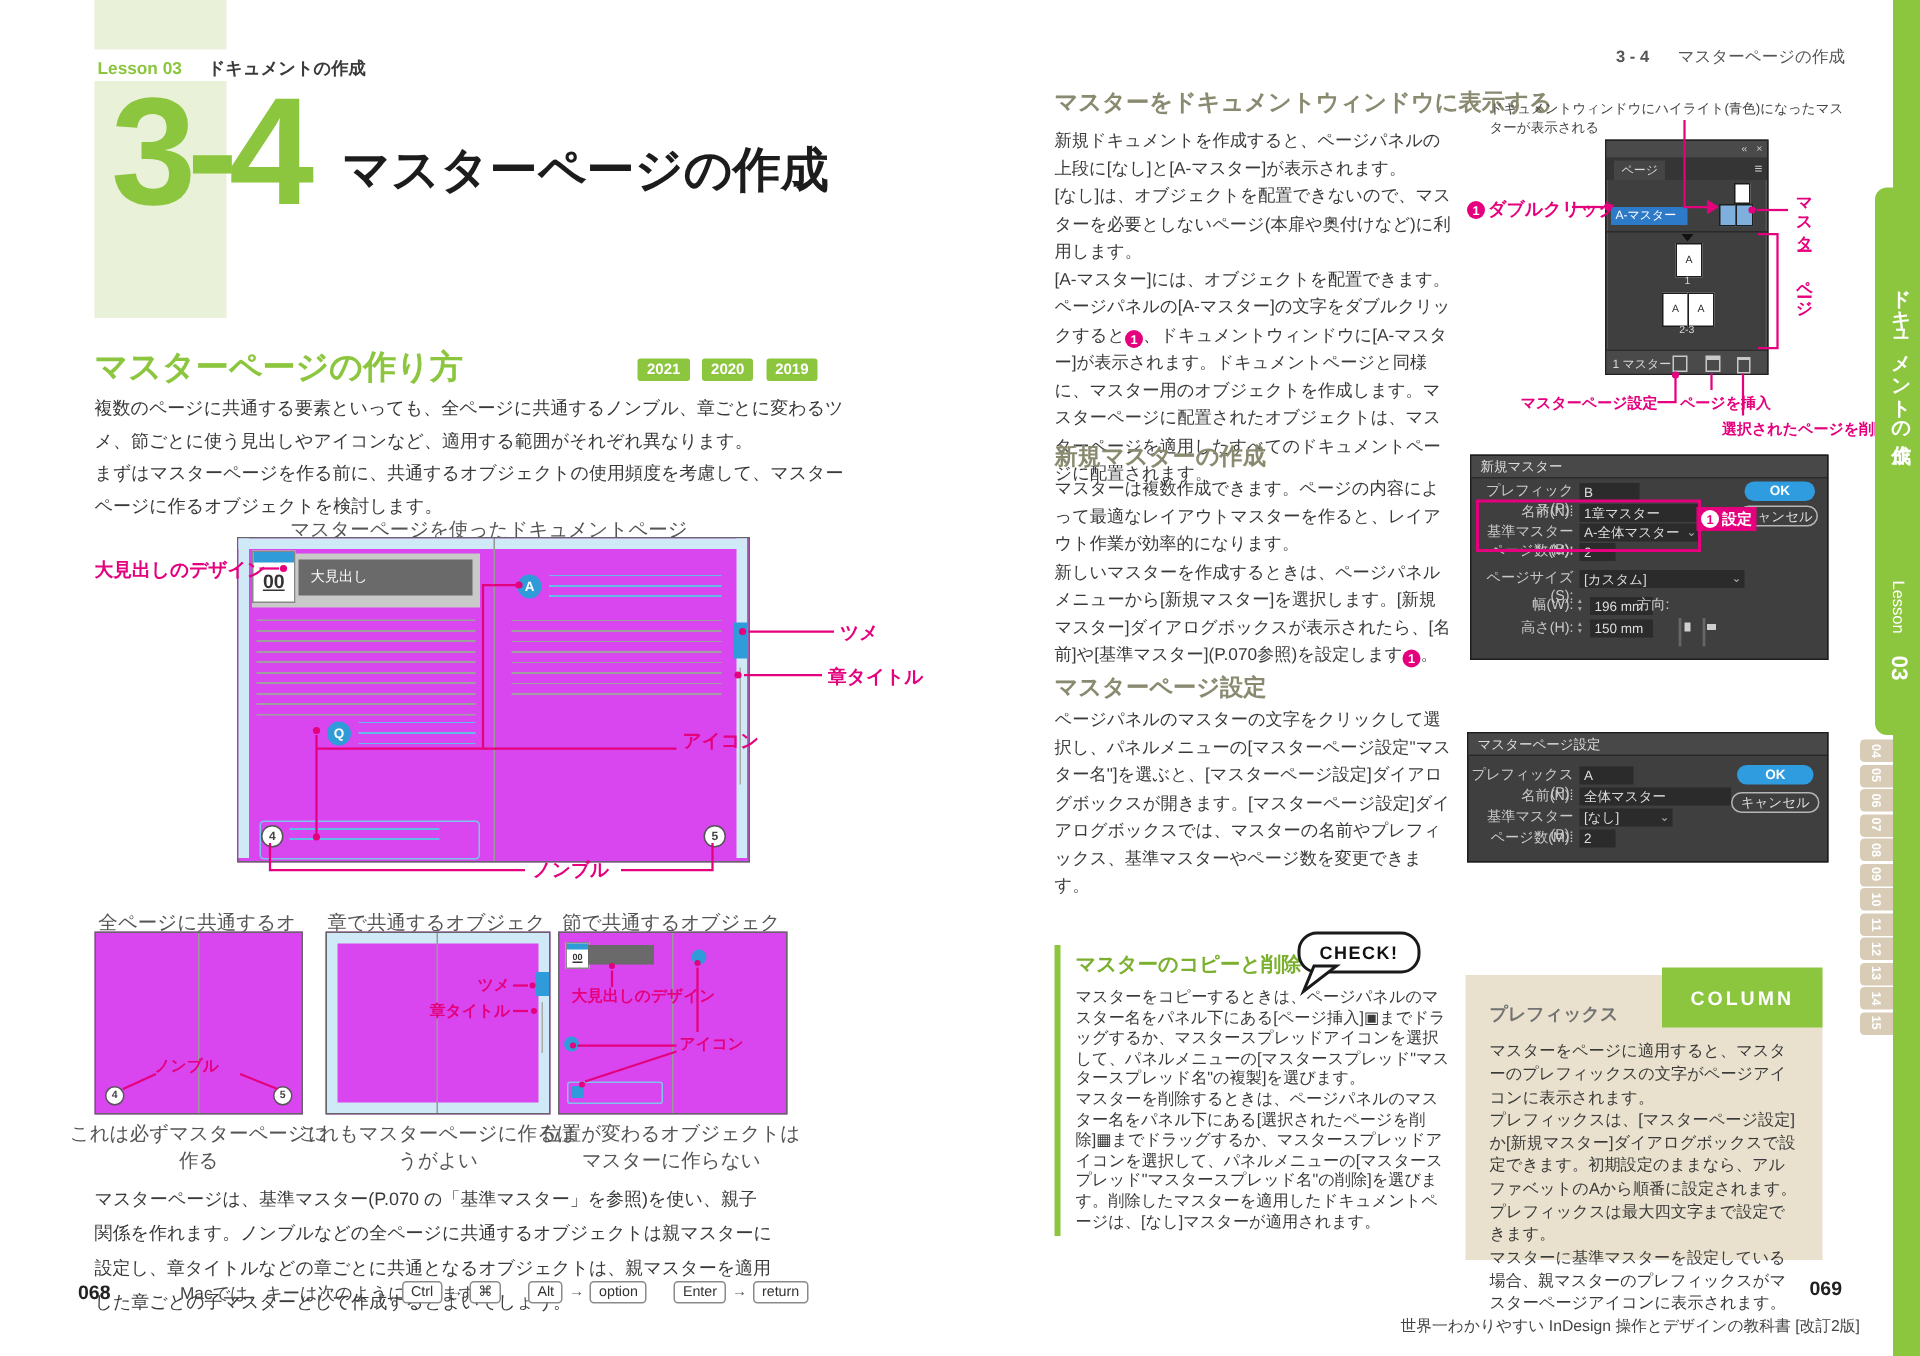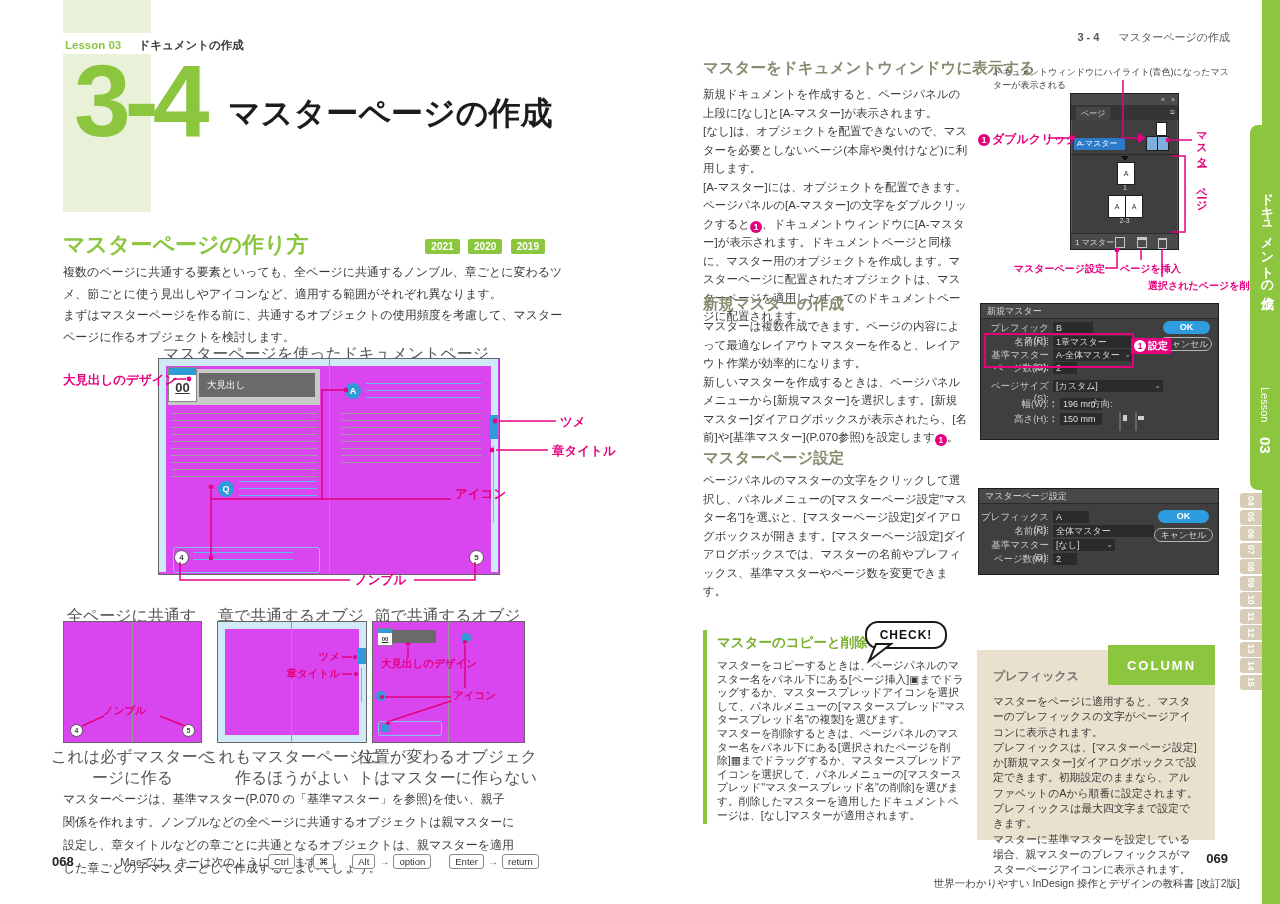--- a/index.html
+++ b/index.html
@@ -13,21 +13,21 @@
   .vtext{writing-mode:vertical-rl;text-orientation:mixed;}
   
   .paleblock{background:#e9f1d8;}
   .bignum{font-size:102px;font-weight:800;color:#8cc63f;letter-spacing:-6px;line-height:1;}
   .h1{font-size:32px;font-weight:800;color:#1c1c1c;}
   .intro{font-size:13.5px;line-height:22px;font-weight:600;color:#2e2e2e;}
   .h2{font-size:22px;font-weight:800;color:#8cc63f;}
   .badge{display:inline-block;background:#8cc63f;color:#fff;font-size:10px;font-weight:bold;
          padding:2px 6px;border-radius:2px;margin-left:4px;}
   .body-l{font-size:12px;line-height:21.5px;color:#3a3a3a;}
-  .cap{font-size:16px;color:#555;}
+  .cap{font-size:13px;color:#555;}
   .figlabel{font-size:12.5px;font-weight:bold;color:#e5007e;}
   .figlabel.sm{font-size:10.5px;}
   .spread{border:1.5px solid #666;background:#d946ef;text-decoration:underline;}
   .spine{position:absolute;top:0;bottom:0;width:1px;background:#999;}
   .bluetint{background:#cfe9f7;}
   .hatch{background:repeating-linear-gradient(to bottom,#9f9f9f 0 1.2px,transparent 1.2px 7px);}
   .hatchb{background:repeating-linear-gradient(to bottom,#63bbe8 0 1.2px,transparent 1.2px 7px);}
   .calendar{background:#fff;border:1px solid #888;position:relative;text-align:center;font-weight:800;}
   .calendar .top{position:absolute;top:0;left:0;right:0;background:#2f9bd8;}
   .circnum{border:1.2px solid #555;border-radius:50%;background:#fff;color:#444;

